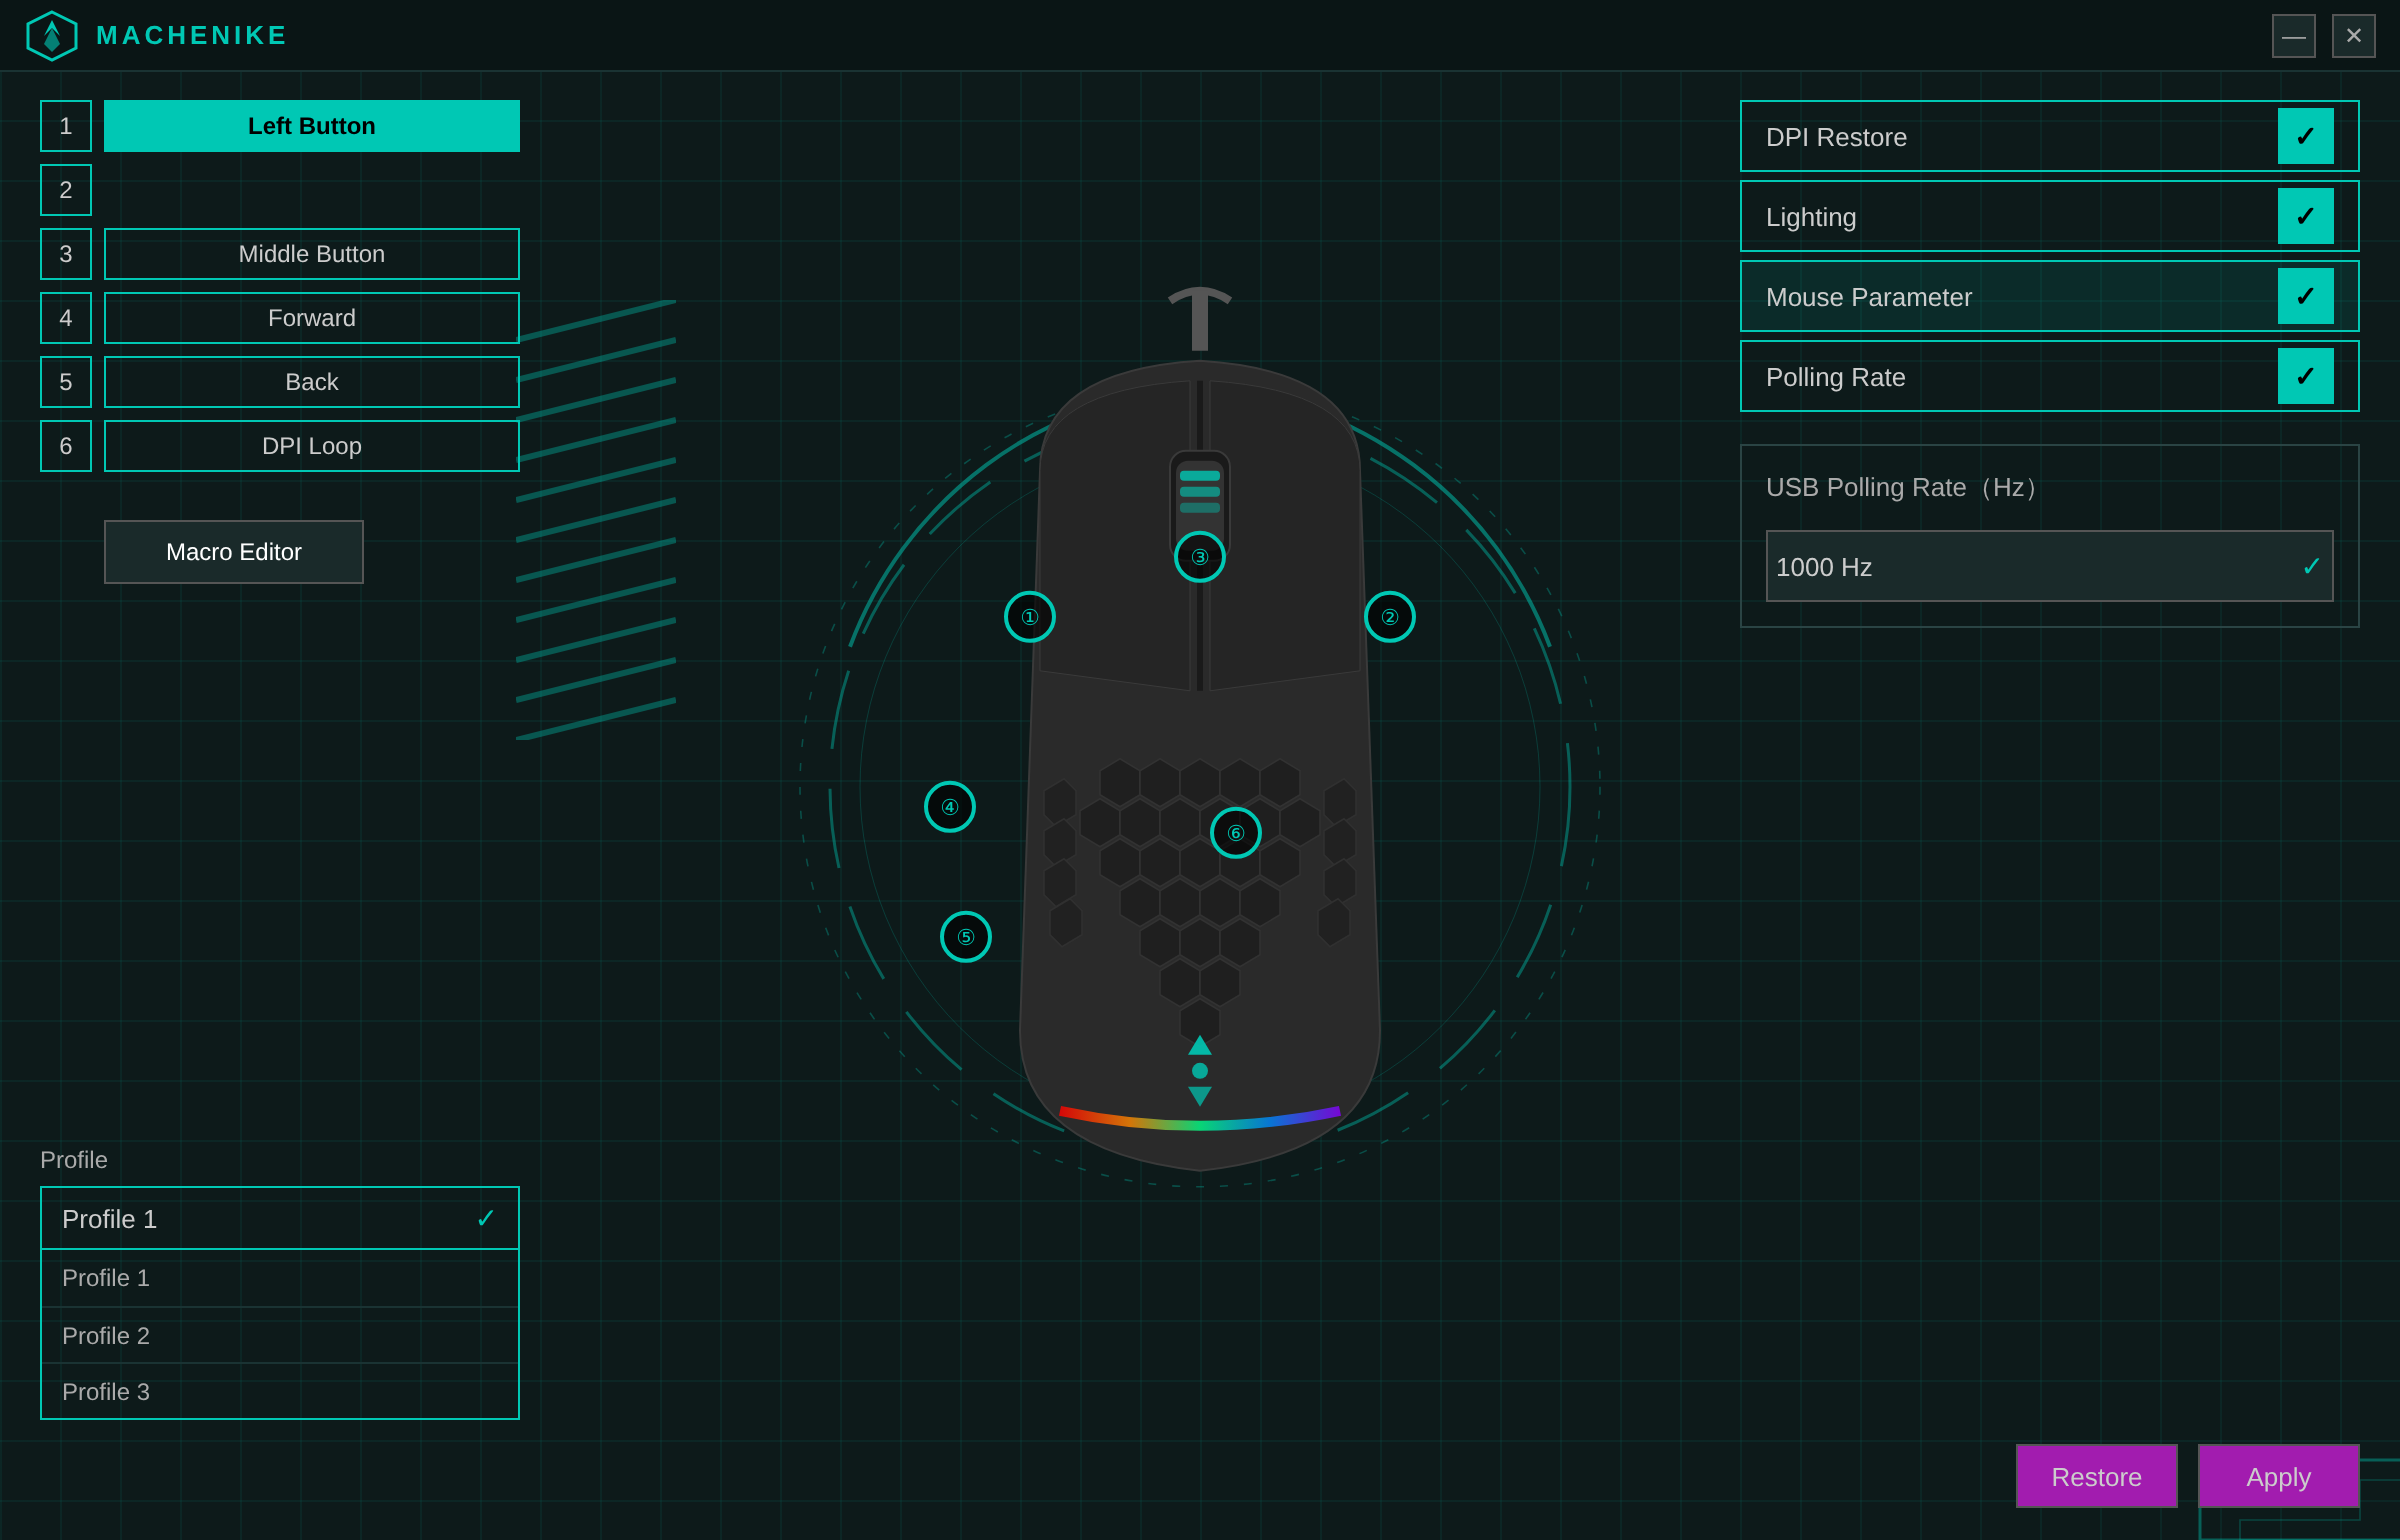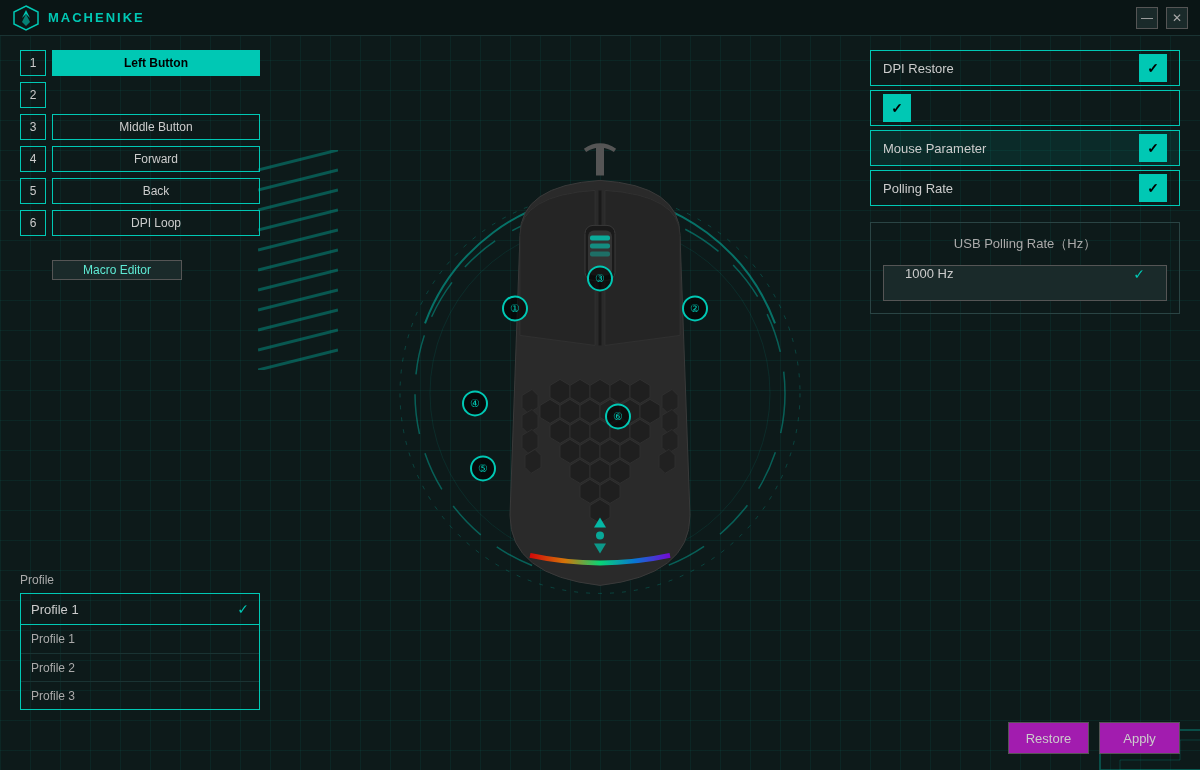--- a/index.html
+++ b/index.html
@@ -103,24 +103,24 @@
       cursor: pointer;
     }
     .btn-label.active {
       background: #00c8b4;
       color: #000;
       font-weight: bold;
     }
     .macro-editor-btn {
       margin-top: 24px;
       width: 130px;
-      height: 20px;
+      height: 32px;
       border: 1px solid #555;
       background: #1a2a2a;
-      color: #5eead4;
+      color: #ffffff;
       display: flex;
       align-items: center;
       justify-content: center;
       font-size: 12px;
       cursor: pointer;
       margin-left: 32px;
     }
 
     
     .profile-section {
@@ -211,28 +211,28 @@
     
     .polling-section {
       margin-top: 10px;
       padding: 12px;
       border: 1px solid #2a4444;
     }
     .polling-title {
       font-size: 13px;
       color: #aaa;
       margin-bottom: 12px;
-      text-align: center;
     }
     .polling-dropdown {
       border: 1px solid #555;
       background: #1a2a2a;
       height: 36px;
       display: flex;
-      padding: 0 21px;
+      align-items: center;
+      padding: 0 4px;
       cursor: pointer;
       gap: 28px;
     }
     .polling-value {
       flex: 1;
       font-size: 13px;
       color: #ccc;
     }
     .polling-chevron {
       color: #00c8b4;
@@ -495,20 +495,21 @@
   <div class="hotspot hs-6">⑥</div>
 </div>
 
 <div class="right-panel">
   <div class="settings-list">
     <div class="setting-row">
       <span class="setting-row-label">DPI Restore</span>
       <div class="setting-chevron">✓</div>
     </div>
     <div class="setting-row">
+      <span class="setting-row-label">Lighting</span>
       <div class="setting-chevron">✓</div>
     </div>
     <div class="setting-row active">
       <span class="setting-row-label">Mouse Parameter</span>
       <div class="setting-chevron">✓</div>
     </div>
     <div class="setting-row">
       <span class="setting-row-label">Polling Rate</span>
       <div class="setting-chevron">✓</div>
     </div>

